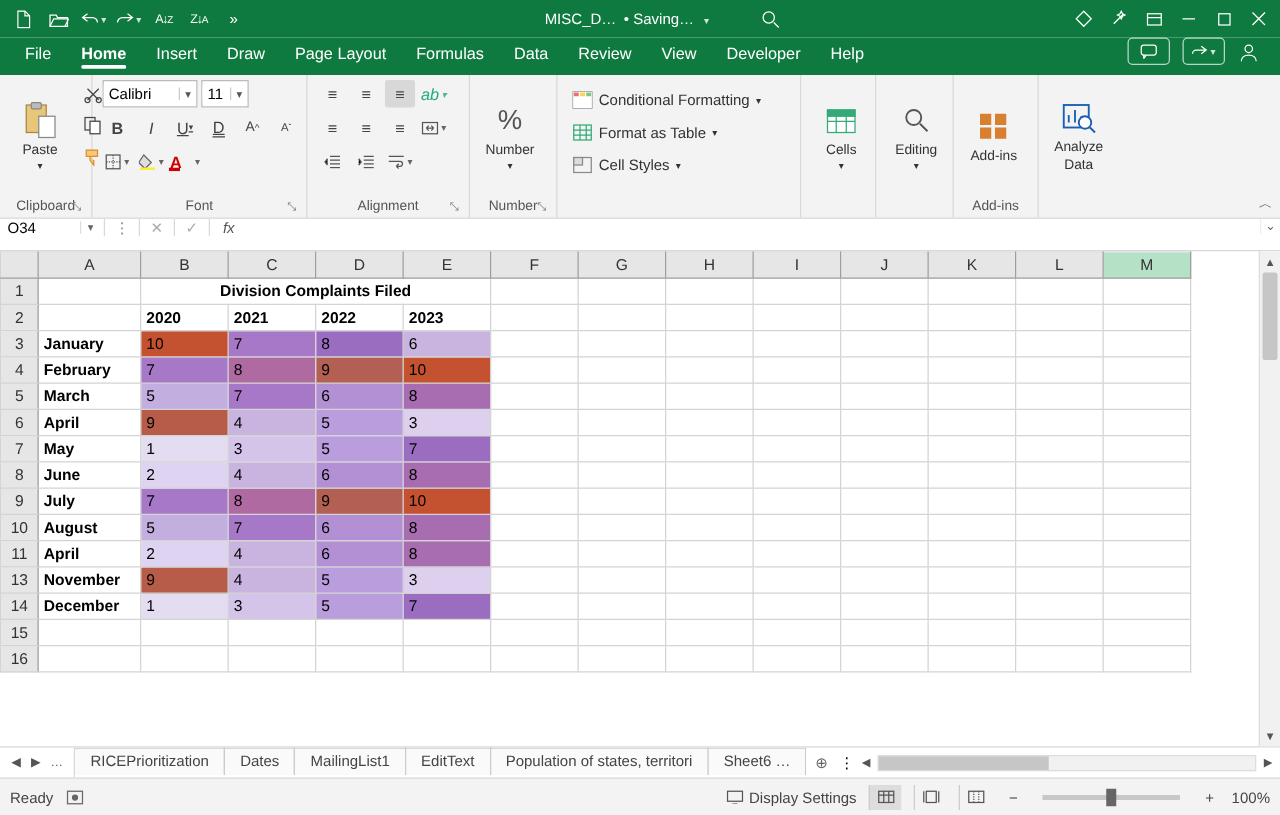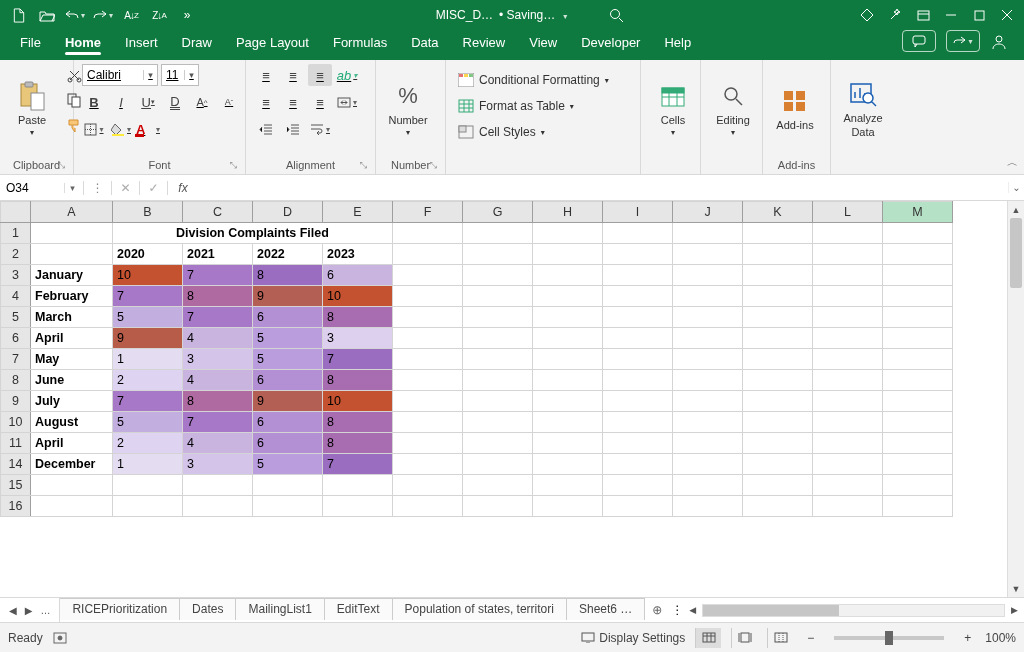--- a/index.html
+++ b/index.html
@@ -36,30 +36,30 @@
 
   
   #ribbon { height: 115px; background: var(--ribbon-bg); border-bottom: 1px solid var(--ribbon-border); display:flex; position:relative; }
   .group { border-right: 1px solid var(--ribbon-border); padding: 4px 8px 0; display:flex; flex-direction:column; }
   .group .body { flex:1; display:flex; align-items:flex-start; gap:6px; }
   .group .label { text-align:center; font-size:11px; color:#555; padding:2px 0 3px; position:relative; }
   .group .label .dlg { position:absolute; right:0; bottom:3px; font-size:9px; color:#777; }
   .bigbtn { display:flex; flex-direction:column; align-items:center; justify-content:center; gap:2px; padding:3px 4px; min-width:48px; height:88px; font-size:11px; color:#333; }
   .bigbtn .ico { width:32px; height:32px; display:flex; align-items:center; justify-content:center; }
   .stack { display:flex; flex-direction:column; gap:3px; }
-  .row { display:flex; gap:3px; align-items:center;text-decoration:underline; }
+  .row { display:flex; gap:3px; align-items:center; }
   .sbtn { width:24px; height:22px; display:flex; align-items:center; justify-content:center; font-size:13px; color:#444; border-radius:2px; }
   .combo { display:flex; align-items:center; border:1px solid #bbb; background:#fff; height:22px; }
   .combo input { border:none; outline:none; font-size:12px; padding:0 4px; width:60px; }
   .combo .dd { width:14px; text-align:center; font-size:9px; color:#555; border-left:1px solid #ccc; }
   .ribitem { display:flex; align-items:center; gap:5px; font-size:12px; color:#333; height:24px; padding:0 4px;}
   #ribbon .collapse { position:absolute; right:6px; bottom:4px; font-size:11px; color:#666; }
 
   
-  #fbar { height: 26px; border-bottom:1px solid var(--ribbon-border); display:flex; align-items:center; font-size:12px; }
+  #fbar { height: 26px; border-bottom:1px solid var(--ribbon-border); display:flex; align-items:flex-start; font-size:12px; }
   #fbar .namebox { width:84px; border-right:1px solid var(--ribbon-border); display:flex; align-items:center;}
   #fbar .namebox input { border:none; outline:none; width:64px; padding:0 6px; font-size:12px; }
   #fbar .namebox .dd { width:16px; text-align:center; font-size:9px; color:#666; border-left:1px solid #ddd; height:100%; display:flex; align-items:center; justify-content:center;}
   #fbar .fxbtn { width:28px; display:flex; align-items:center; justify-content:center; color:#888; border-right:1px solid var(--ribbon-border); }
   #fbar .fx { width:30px; display:flex; align-items:center; justify-content:center; font-style:italic; color:#555; }
   #fbar .formula { flex:1; display:flex; align-items:center; padding:0 6px; }
   #fbar .expand { width:16px; display:flex; align-items:center; justify-content:center; color:#666; font-size:10px; border-left:1px solid #eee;}
 
   
   #gridwrap { position:relative; height: 396px; display:flex; }
@@ -645,20 +645,36 @@
             <td></td>
             <td></td>
           </tr>
           <tr>
             <th>11</th>
             <td class="bold">April</td>
             <td class="right" style="background: rgb(222, 211, 240);">2</td>
             <td class="right" style="background: rgb(201, 180, 224);">4</td>
             <td class="right" style="background: rgb(179, 144, 212);">6</td>
             <td class="right" style="background: rgb(168, 109, 176);">8</td>
+            <td></td>
+            <td></td>
+            <td></td>
+            <td></td>
+            <td></td>
+            <td></td>
+            <td></td>
+            <td></td>
+          </tr>
+          <tr>
+            <th>13</th>
+            <td class="bold">November</td>
+            <td class="right" style="background: rgb(182, 92, 72);">9</td>
+            <td class="right" style="background: rgb(201, 180, 224);">4</td>
+            <td class="right" style="background: rgb(185, 157, 220);">5</td>
+            <td class="right" style="background: rgb(220, 208, 238);">3</td>
             <td></td>
             <td></td>
             <td></td>
             <td></td>
             <td></td>
             <td></td>
             <td></td>
             <td></td>
           </tr>
           <tr>

